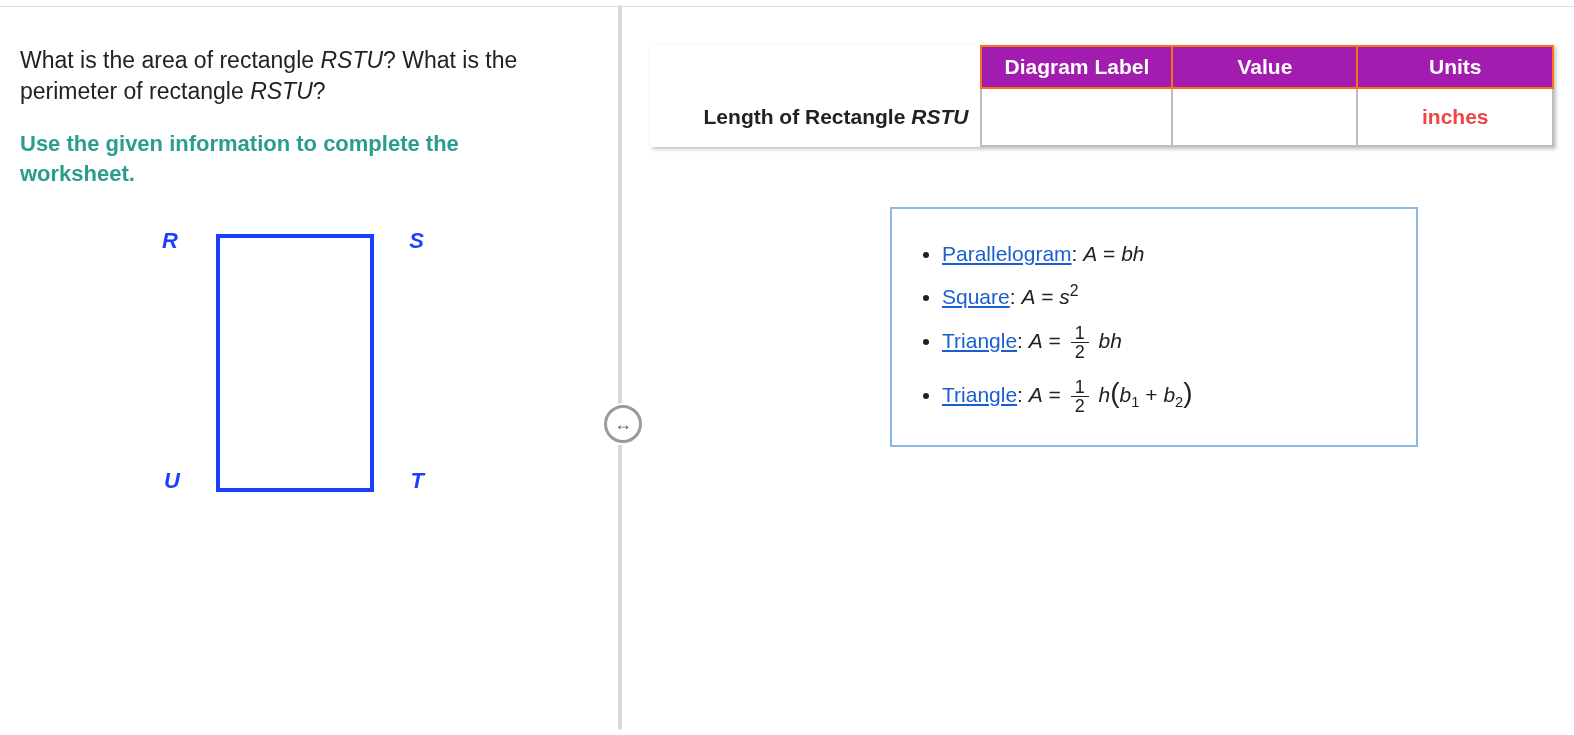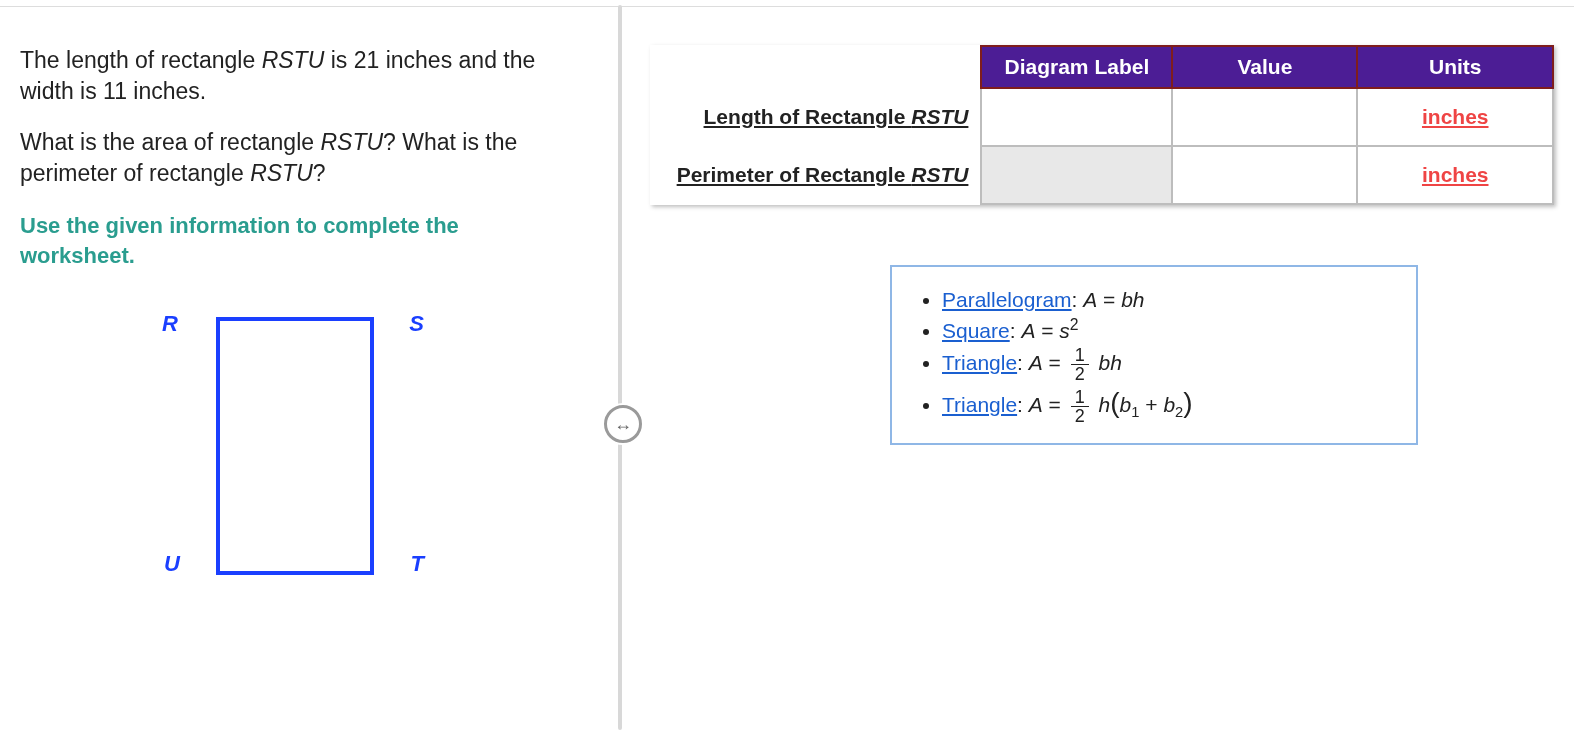--- a/index.html
+++ b/index.html
@@ -101,35 +101,34 @@
   .lbl.T { bottom: -2px; right: -24px; }
 
   
   .ws-table {
     border-collapse: collapse;
     width: 100%;
     max-width: 930px;
     box-shadow: 2px 2px 4px rgba(0,0,0,0.25);
   }
   .ws-table th {
-    background: #4c1d95;
+    background: #a21caf;
     color: #fff;
     font-weight: 700;
     font-size: 21px;
     padding: 8px 10px;
-    border: 2px solid #7f1d1d;
+    border: 2px solid #f97316;
     text-align: center;
   }
   .ws-table td {
     border: 2px solid #bdbdbd;
     font-size: 21px;
     padding: 8px 10px;
     text-align: center;
     height: 40px;
-    text-decoration: underline;
   }
   .ws-table td.rowlabel {
     border: none;
     text-align: right;
     font-weight: 700;
     color: #222;
     padding-right: 12px;
     width: 360px;
   }
   .ws-table td.rowlabel .it { font-style: italic; }
@@ -142,21 +141,21 @@
   .formulas {
     margin: 60px 0 0 240px;
     width: 480px;
     border: 2px solid #8fb7e6;
     padding: 18px 22px;
     font-size: 21px;
     color: #222;
   }
   .formulas .title { font-weight: 700; margin-bottom: 10px; }
   .formulas ul { margin: 0; padding-left: 28px; }
-  .formulas li { margin: 0 0; line-height: 1.4; }
+  .formulas li { margin: 12px 0; line-height: 1.4; }
   .formulas a { color: #1a5fd0; text-decoration: underline; }
   .formulas .it { font-style: italic; }
   .frac {
     display: inline-block;
     vertical-align: middle;
     text-align: center;
     font-size: 18px;
     line-height: 1;
     margin: 0 4px;
   }
@@ -166,23 +165,20 @@
   sup { font-size: 0.75em; }
 </style>
 </head>
 <body>
 
 <div class="topbar"></div>
 
 <div class="content">
 
   <div class="left-pane">
-    <div class="prompt">
-      <span>The length of rectangle </span><span class="it">RSTU</span><span> is </span><span>21</span><span> inches and the width is </span><span>11</span><span> inches.</span>
-    </div>
     <div class="prompt">
       <span>What is the area of rectangle </span><span class="it">RSTU</span><span>? What is the perimeter of rectangle </span><span class="it">RSTU</span><span>?</span>
     </div>
     <div class="instruction">Use the given information to complete the worksheet.</div>
 
     <div class="diagram">
       <span class="lbl R">R</span>
       <span class="lbl S">S</span>
       <div class="rect"></div>
       <span class="lbl U">U</span>
@@ -205,26 +201,20 @@
         <th><span>Diagram Label</span></th>
         <th><span>Value</span></th>
         <th><span>Units</span></th>
       </tr>
       <tr>
         <td class="rowlabel"><span>Length of Rectangle </span><span class="it">RSTU</span></td>
         <td class="value"></td>
         <td class="value"></td>
         <td class="units">inches</td>
       </tr>
-      <tr>
-        <td class="rowlabel"><span>Perimeter of Rectangle </span><span class="it">RSTU</span></td>
-        <td class="shaded"></td>
-        <td class="value"></td>
-        <td class="units">inches</td>
-      </tr>
     </tbody>
       </table>
 
     <div class="formulas">
       <ul>
         <li>
           <a href="#">Parallelogram</a>: <span class="it">A</span><span> = </span><span class="it">bh</span>
         </li>
         <li>
           <a href="#">Square</a>: <span class="it">A</span><span> = </span><span class="it">s</span><sup>2</sup>

